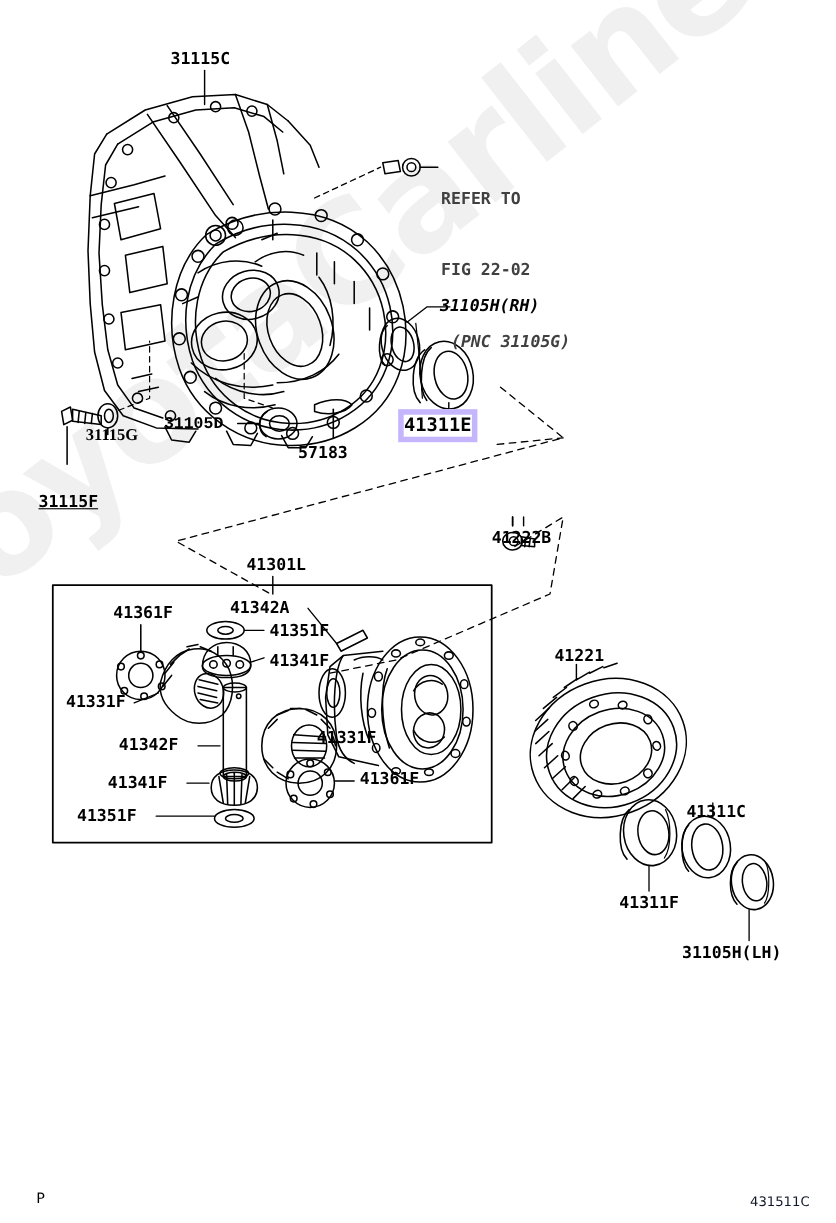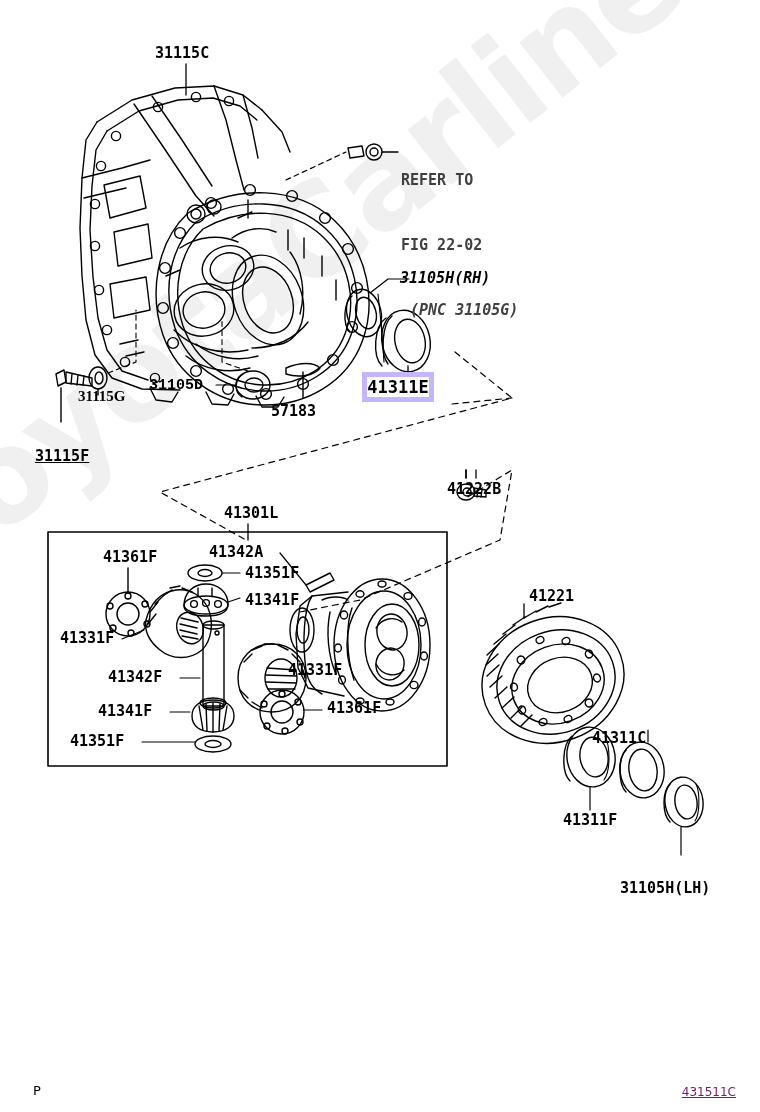--- a/index.html
+++ b/index.html
@@ -101,22 +101,21 @@
     font-size: 13px;
     color: #000;
   }
   #footer-right {
     position: absolute;
     z-index: 3;
     right: 24px;
     top: 1085px;
     font-family: "DejaVu Sans", "Liberation Sans", sans-serif;
     font-size: 12px;
-    color: #701a75;
-    text-decoration: underline;
+    color: #0f172a;
   }
 </style>
 </head>
 <body>
 
 <div id="page">
 
   <div id="watermark">
     <div class="wm-text">ToyotaCarline.ru</div>
   </div>
@@ -519,24 +518,24 @@
   <div class="lbl" style="left:103px; top:549px;">41361F</div>
   <div class="lbl" style="left:209px; top:544px;">41342A</div>
   <div class="lbl" style="left:245px; top:565px;">41351F</div>
   <div class="lbl" style="left:245px; top:592px;">41341F</div>
   <div class="lbl" style="left:60px;  top:630px;">41331F</div>
   <div class="lbl" style="left:108px; top:669px;">41342F</div>
   <div class="lbl" style="left:288px; top:662px;">41331F</div>
   <div class="lbl" style="left:98px;  top:703px;">41341F</div>
   <div class="lbl" style="left:327px; top:700px;">41361F</div>
   <div class="lbl" style="left:70px;  top:733px;">41351F</div>
-  <div class="lbl" style="left:529px; top:588px;">41221</div>
-  <div class="lbl" style="left:592px; top:730px;">41311C</div>
+  <div class="lbl" style="left:504px; top:588px;">41221</div>
+  <div class="lbl" style="left:624px; top:730px;">41311C</div>
   <div class="lbl" style="left:563px; top:812px;">41311F</div>
-  <div class="lbl" style="left:620px; top:858px;margin-top:22px;">31105H(LH)</div>
+  <div class="lbl" style="left:620px; top:858px;">31105H(LH)</div>
 
   <div class="refer" style="left:401px; top:126px;">
     <div>REFER TO</div>
     <div>FIG 22-02</div>
     <div style="padding-left:9px;font-style:italic;">(PNC 31105G)</div>
   </div>
 
   <div id="highlight">
     <span class="hl-text">41311E</span>
   </div>

